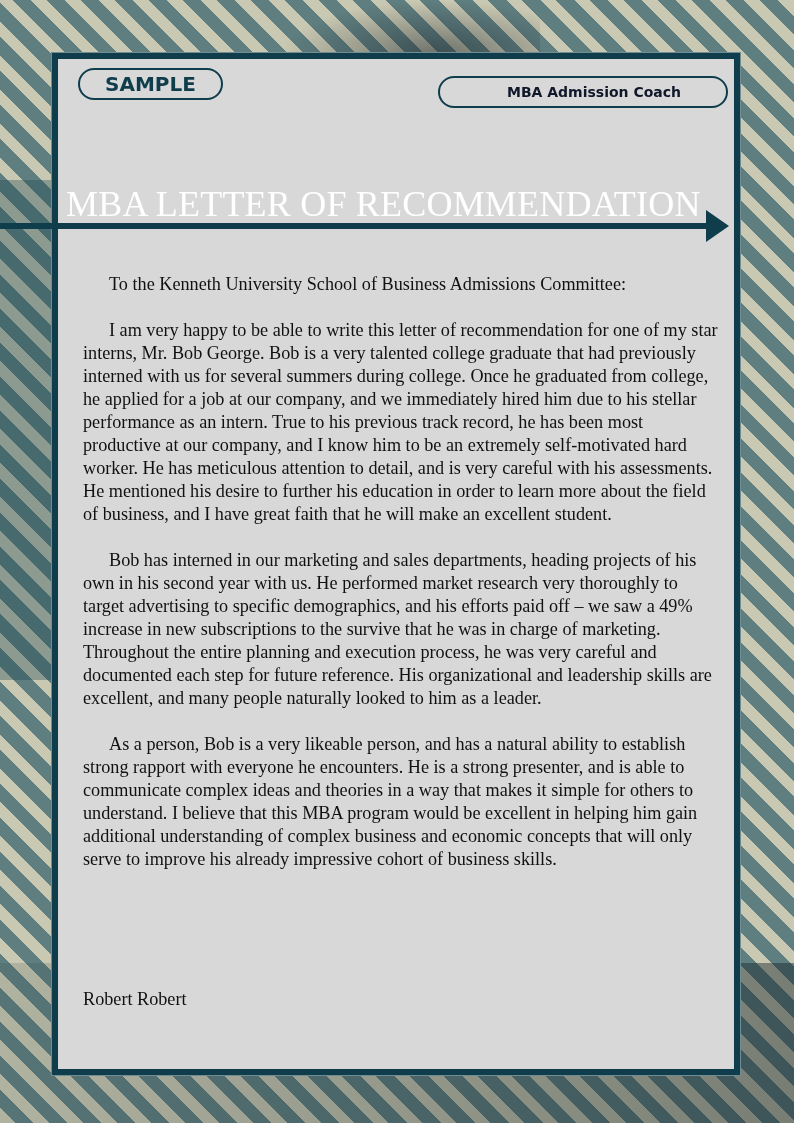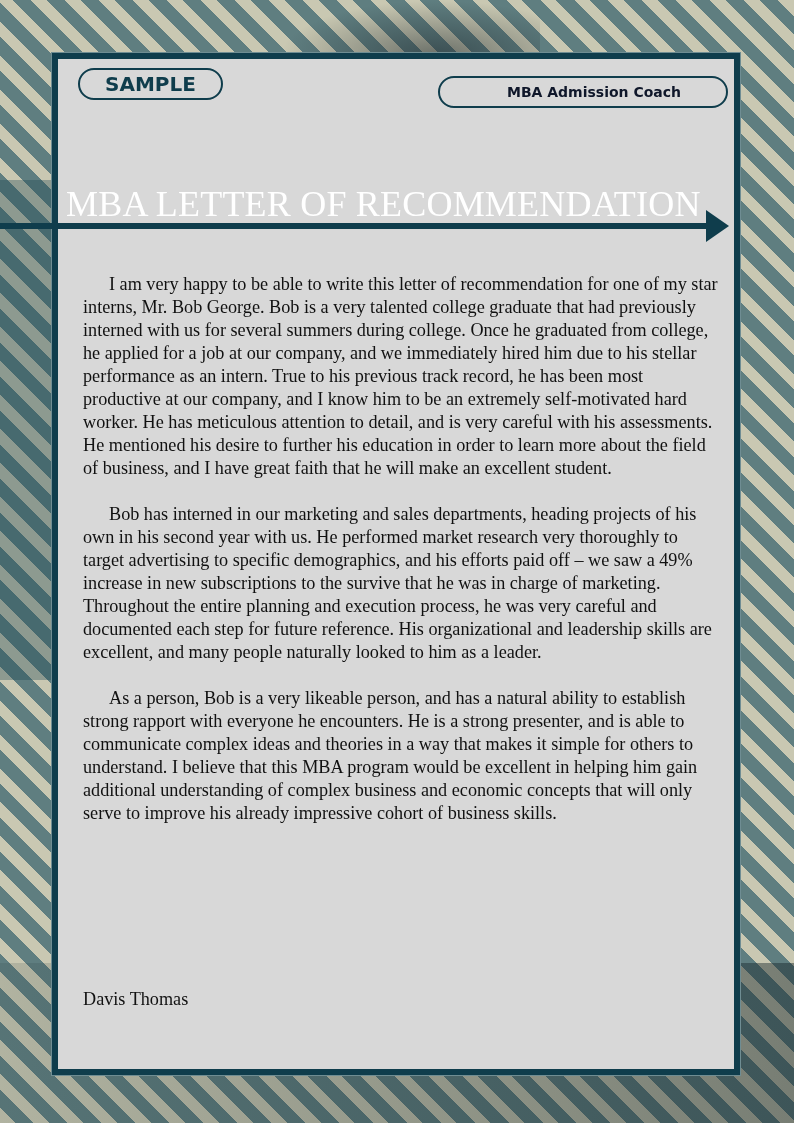--- a/index.html
+++ b/index.html
@@ -77,20 +77,21 @@
 </div>
 <div class="pill pill-coach">
   <span>MBA Admission Coach</span>
 </div>
 
 <h1 class="title">MBA LETTER OF RECOMMENDATION</h1>
 <div class="rule"></div>
 <div class="arrowhead"></div>
 
 <div class="body-text">
+  <p>To the Kenneth University School of Business Admissions Committee:</p>
   <p>I am very happy to be able to write this letter of recommendation for one of my star interns, Mr. Bob George. Bob is a very talented college graduate that had previously interned with us for several summers during college. Once he graduated from college, he applied for a job at our company, and we immediately hired him due to his stellar performance as an intern. True to his previous track record, he has been most productive at our company, and I know him to be an extremely self-motivated hard worker. He has meticulous attention to detail, and is very careful with his assessments. He mentioned his desire to further his education in order to learn more about the field of business, and I have great faith that he will make an excellent student.</p>
   <p>Bob has interned in our marketing and sales departments, heading projects of his own in his second year with us. He performed market research very thoroughly to target advertising to specific demographics, and his efforts paid off – we saw a 49% increase in new subscriptions to the survive that he was in charge of marketing. Throughout the entire planning and execution process, he was very careful and documented each step for future reference. His organizational and leadership skills are excellent, and many people naturally looked to him as a leader.</p>
   <p>As a person, Bob is a very likeable person, and has a natural ability to establish strong rapport with everyone he encounters. He is a strong presenter, and is able to communicate complex ideas and theories in a way that makes it simple for others to understand. I believe that this MBA program would be excellent in helping him gain additional understanding of complex business and economic concepts that will only serve to improve his already impressive cohort of business skills.</p>
 </div>
 
 <div class="signoff">
-  <div>Davis Thomas</div>
+  <div>Robert Robert</div>
 </div>
 
 </body></html>

